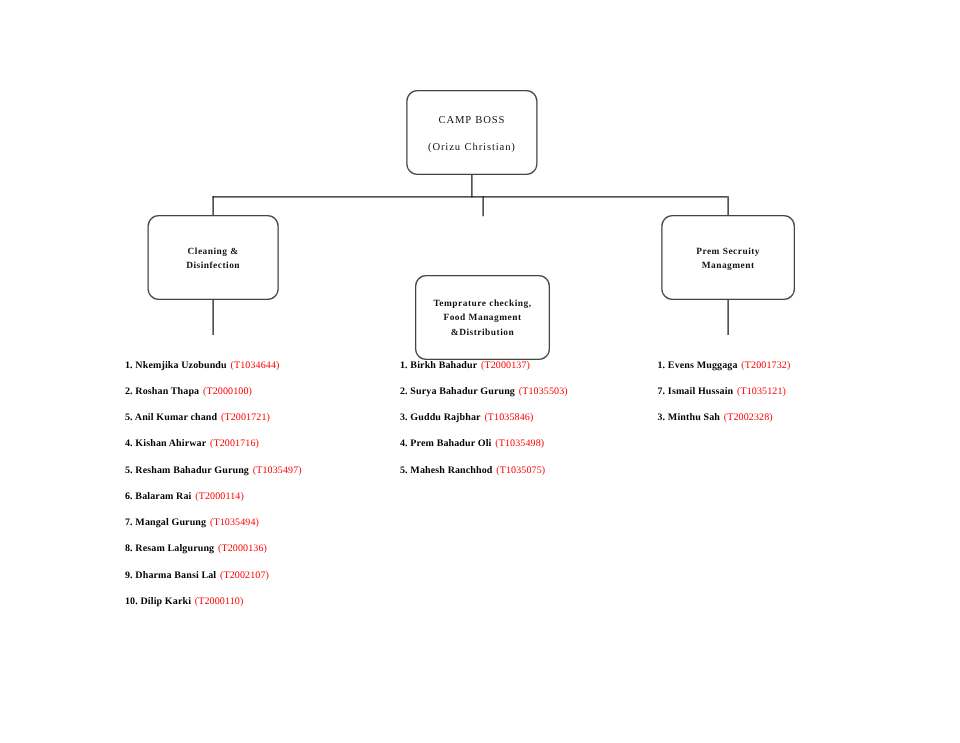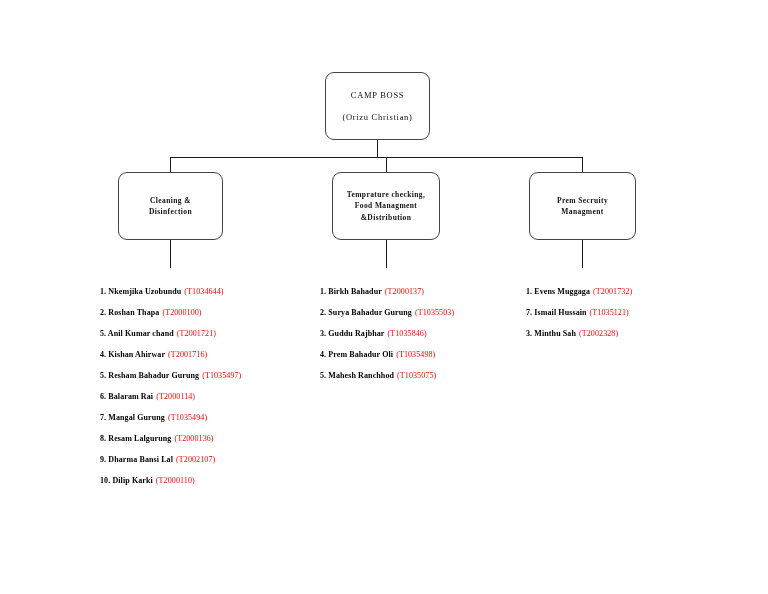--- a/index.html
+++ b/index.html
@@ -73,21 +73,21 @@
   .dept-box {
     top: 172px;
     height: 68px;
   }
   .dept-box .node-line {
     font-size: 7.5px;
     letter-spacing: 0.4px;
     font-weight: 700;
   }
   #dept-box-0 { left: 118px; width: 105px; }
-  #dept-box-1 { left: 332px; width: 108px; }
+  #dept-box-1 { left: 332px; width: 108px; margin-top: 48px; }
   #dept-box-2 { left: 529px; width: 107px; }
 
   
   .member-list {
     position: absolute;
     top: 272px;
     margin: 16px;
     padding: 0;
     list-style: none;
   }

